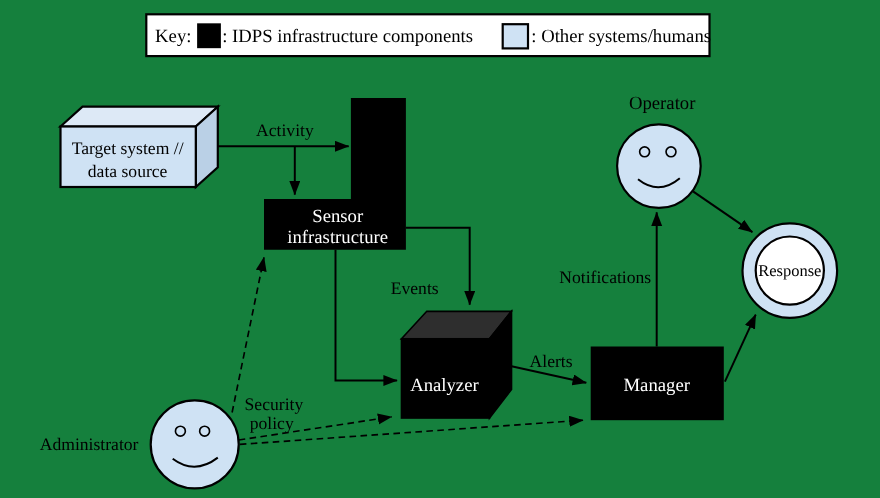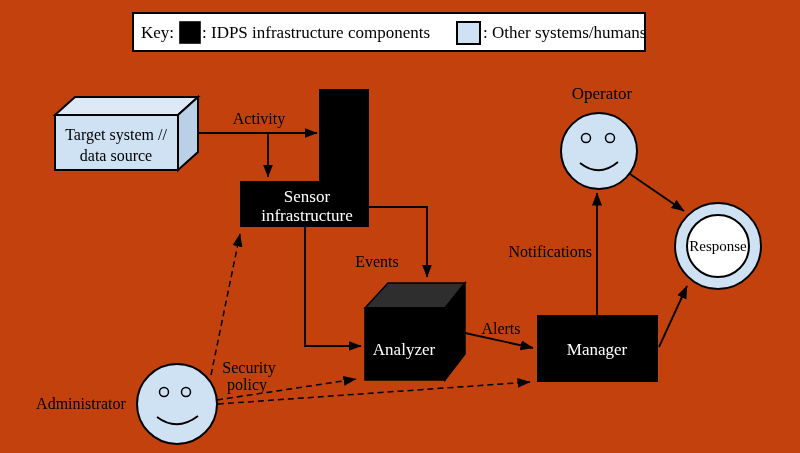--- a/index.html
+++ b/index.html
@@ -1,16 +1,16 @@
 <!DOCTYPE html>
 <html><head>
 <meta charset="utf-8">
 <style>
   html,body{margin:0;padding:0;background:#fff;}
-  .stage{position:relative;width:800px;height:453px;background:#c2410c;overflow:hidden;}
+  .stage{position:relative;width:800px;height:453px;background:#15803d;overflow:hidden;}
   svg{display:block;}
   .t{font-family:"Liberation Serif","DejaVu Serif",serif;font-size:16px;fill:#000;}
   .t17{font-size:17px;}
   .t15{font-size:15px;}
   .tw{fill:#ffffff;}
   .ln{stroke:#000;stroke-width:1.8;fill:none;}
   .dash{stroke:#000;stroke-width:1.5;fill:none;stroke-dasharray:6 4;}
   .shape{stroke:#000;stroke-width:2;}
   .thin{stroke:#000;stroke-width:1.6;}
 </style>

